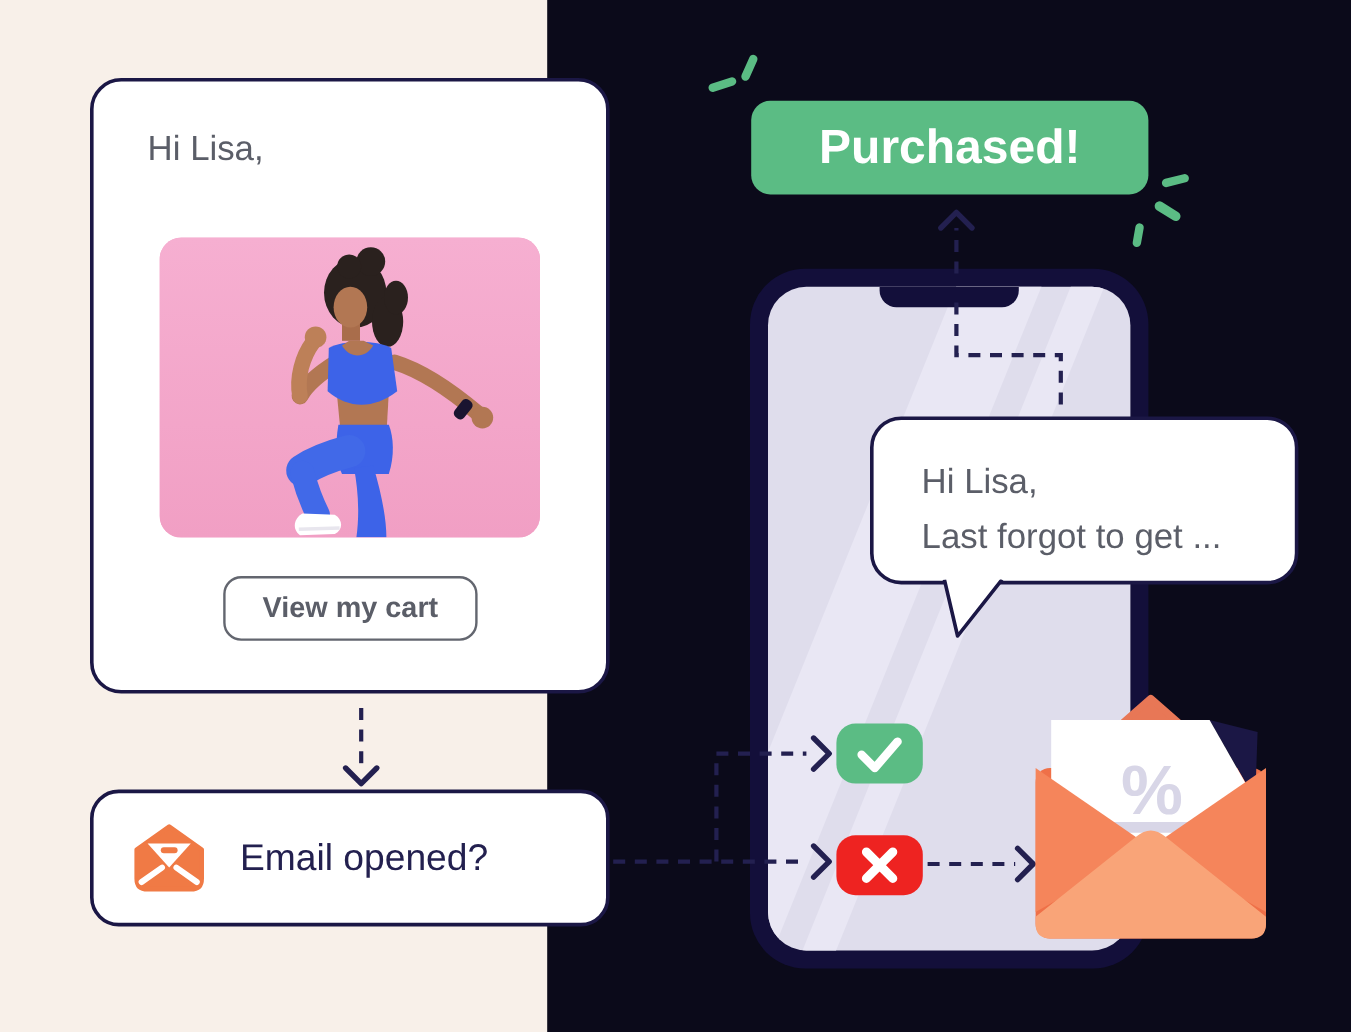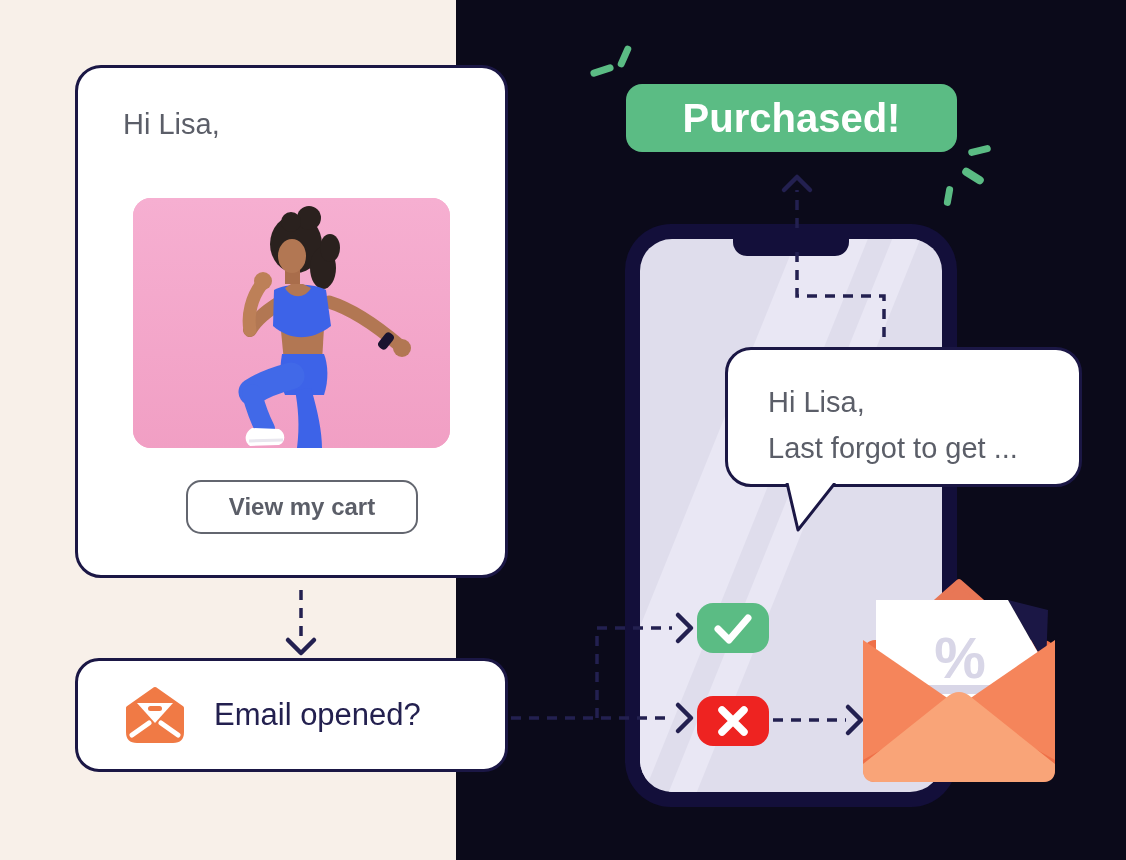--- a/index.html
+++ b/index.html
@@ -10,32 +10,32 @@
   .bg-dark { position:absolute; left:456px; top:0; width:670px; height:860px; background:#0B0A1A; }
 
   
   .email-card { position:absolute; left:75px; top:65px; width:433px; height:513px;
     background:#fff; border:3px solid #1B1745; border-radius:26px; z-index:10; }
   .email-card .greeting-block { position:absolute; left:45px; top:34px; color:#5B5E68;
     font-size:29px; line-height:44px; }
   .photo-wrap { position:absolute; left:55px; top:130px; width:317px; height:250px;
     border-radius:18px; overflow:hidden; background:#F4A7CB; }
   .photo-wrap svg { display:block; }
-  .cart-btn { position:absolute; left:108px; top:412px; width:232px; height:54px;
+  .cart-btn { position:absolute; left:108px; top:412px; width:212px; height:54px;
     background:#fff; border:2.5px solid #63666F; border-radius:15px;
     font-size:24px; font-weight:bold; color:#5B5E68; display:flex; align-items:center; justify-content:center; cursor:pointer; }
 
   
   .opened-card { position:absolute; left:75px; top:658px; width:433px; height:114px;
     background:#fff; border:3px solid #1B1745; border-radius:24px; z-index:10;
-    display:flex; align-items:center; padding-left:46px; }
+    display:flex; align-items:center; padding-left:32px; }
   .opened-card .label { margin-left:28px; font-size:31px; font-weight:500; color:#23204F; }
 
   
-  .purchased-badge { position:absolute; left:626px; top:84px; width:331px; height:68px;
+  .purchased-badge { position:absolute; left:626px; top:84px; width:331px; height:78px;
     background:#5BBC84; border-radius:16px; z-index:6;
     display:flex; align-items:center; justify-content:center;
     color:#fff; font-size:40px; font-weight:bold; }
   .burst { position:absolute; background:#5BBC84; border-radius:5px; z-index:6; }
 
   
   .phone { position:absolute; left:625px; top:224px; width:332px; height:583px;
     background:#130F3A; border-radius:46px; z-index:2; }
   .screen { position:absolute; left:15px; top:15px; right:15px; bottom:15px;
     background:#DFDDEC; border-radius:32px; overflow:hidden; }

